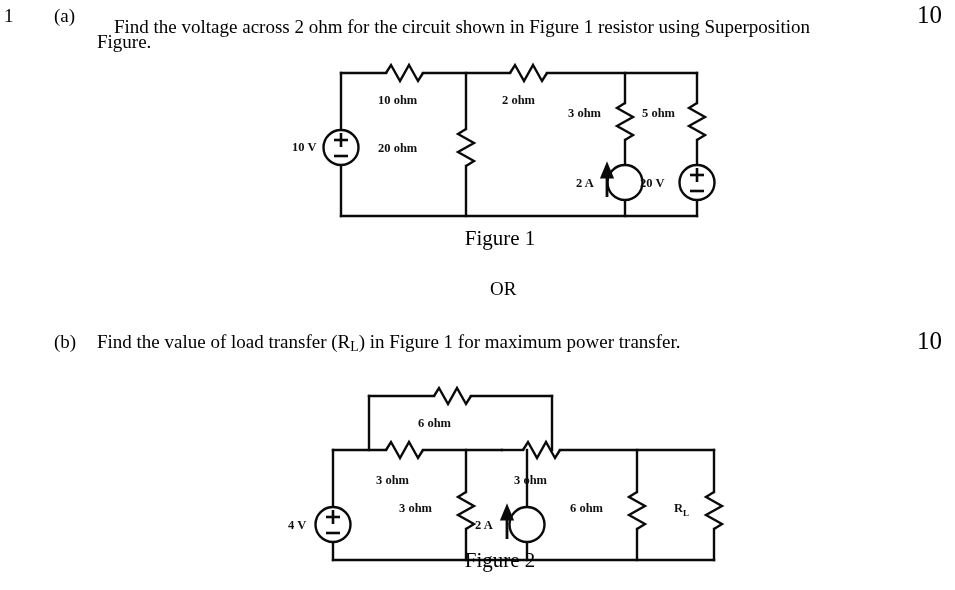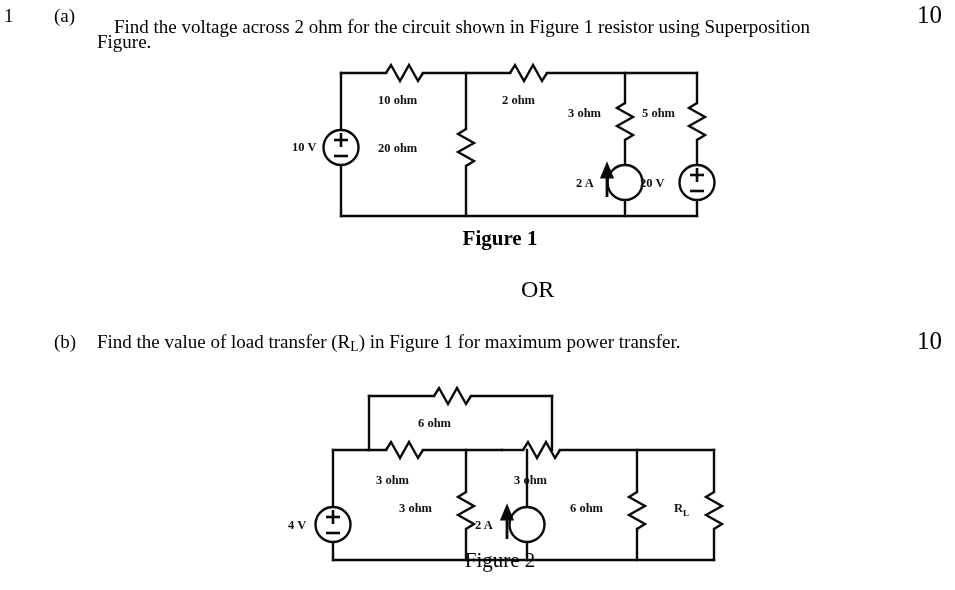--- a/index.html
+++ b/index.html
@@ -42,24 +42,23 @@
     white-space: nowrap;
   }
   .q-marks {
     position: absolute;
     font-size: 25px;
     line-height: 24px;
     white-space: nowrap;
   }
   .or-text {
     position: absolute;
-    font-size: 24px;
-    line-height: 24px;
-    white-space: nowrap;
-    margin-left: 31px;
+    font-size: 19px;
+    line-height: 24px;
+    white-space: nowrap;
   }
   .fig-caption {
     position: absolute;
     font-size: 21px;
     line-height: 24px;
     white-space: nowrap;
     text-align: center;
   }
   sub {
     font-size: 0.72em;
@@ -190,21 +189,21 @@
       <g>
         <circle class="srcring" cx="427" cy="127.5" r="17.5"></circle>
         <line class="sign" x1="420" y1="120" x2="434" y2="120"></line>
         <line class="sign" x1="427" y1="113" x2="427" y2="127"></line>
         <line class="sign" x1="420" y1="136" x2="434" y2="136"></line>
       </g>
       <text class="clabel" x="370" y="132">20 V</text>
     </svg>
   </div>
 
-  <div class="fig-caption" style="left:400px; top:226px; width:200px;font-weight:bold;">Figure 1</div>
+  <div class="fig-caption" style="left:400px; top:226px; width:200px;">Figure 1</div>
 
   <div class="or-text" style="left:490px; top:277px;">OR</div>
 
   <div class="q-marker" style="left:54px; top:330px;">(b)</div>
 
   <div class="q-text" style="left:97px; top:329px;"><span>Find the value of load transfer (R</span><sub>L</sub><span>) in Figure 1 for maximum power transfer.</span></div>
 
   <div class="q-marks" style="left:917px; top:329px;">10</div>
 
   <div class="circuit" style="left:270px; top:382px;">

